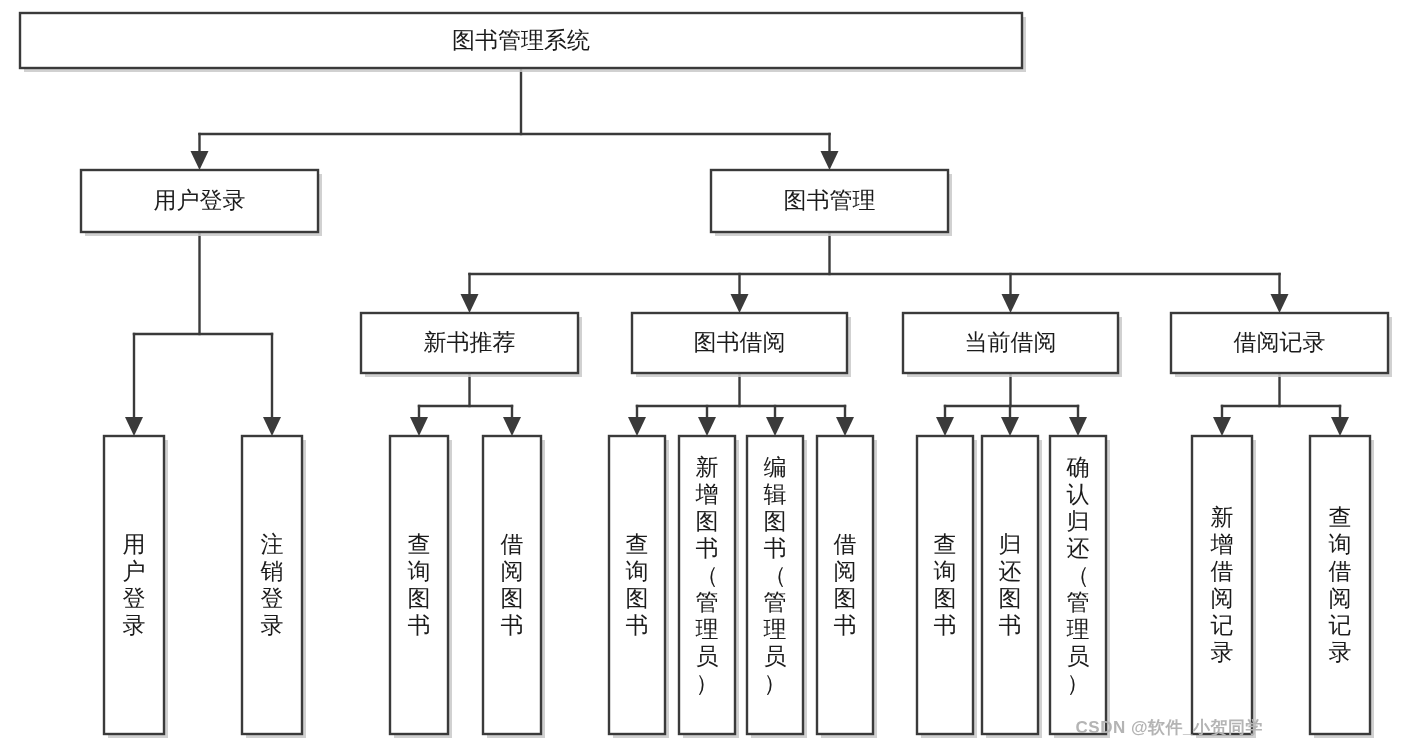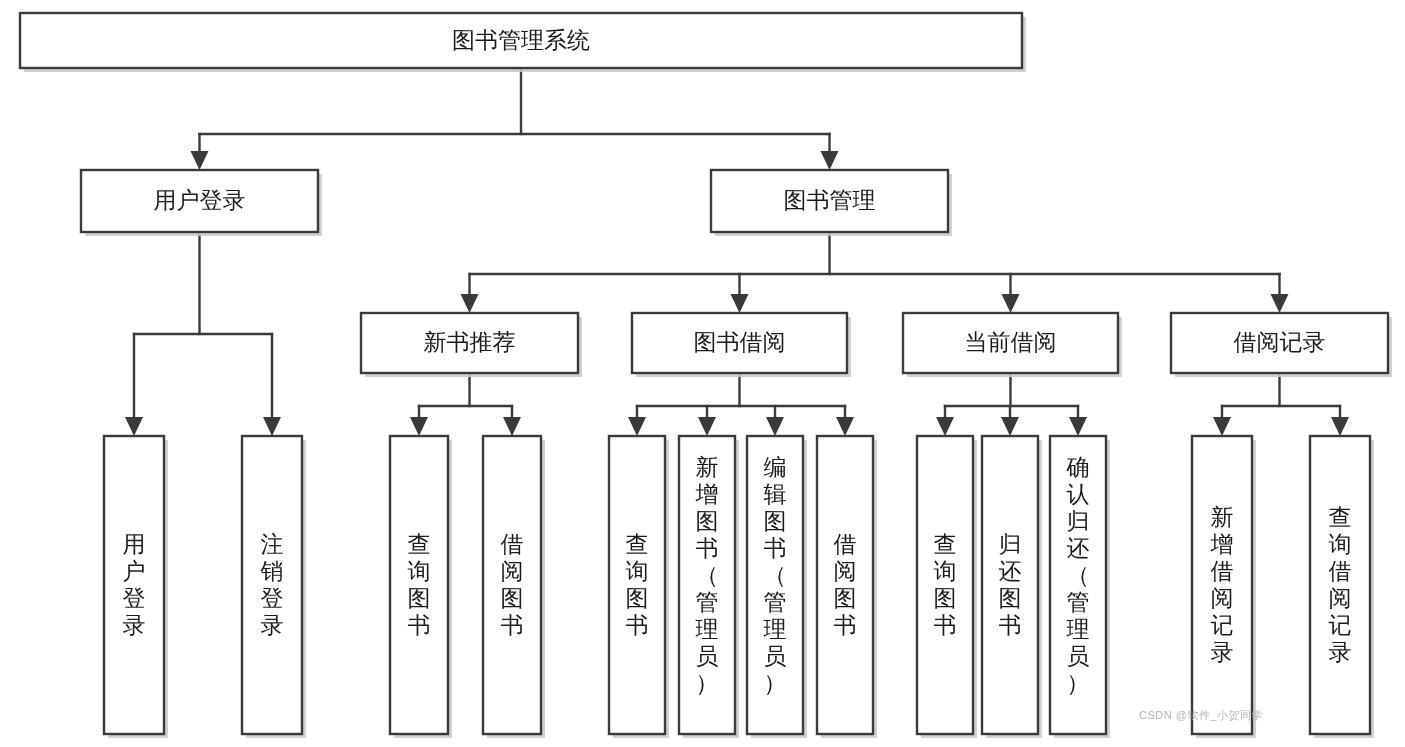--- a/index.html
+++ b/index.html
@@ -54,27 +54,28 @@
   }
   .node-label-vertical {
     font-family: "Liberation Sans", "DejaVu Sans", sans-serif;
     fill: #1b1b1b;
     font-size: 23px;
     text-anchor: middle;
   }
   .watermark {
     position: absolute;
     right: 14px;
-    bottom: 24px;
-    font-family: "Liberation Sans", "DejaVu Sans", sans-serif;
-    font-size: 11px;
+    bottom: 8px;
+    font-family: "Liberation Sans", "DejaVu Sans", sans-serif;
+    font-size: 17px;
     color: #b4b4b4;
     letter-spacing: 0.5px;
     white-space: nowrap;
     user-select: none;
+    font-weight: bold;
   }
 </style>
 </head>
 <body>
 
 <div id="diagram-root">
   <svg class="diagram-canvas" viewBox="0 0 1405 747">
     <g id="connectors-layer">
         <line x1="521" y1="68" x2="521" y2="134" class="connector"></line>
         <line x1="199.5" y1="134" x2="829.5" y2="134" class="connector"></line>

